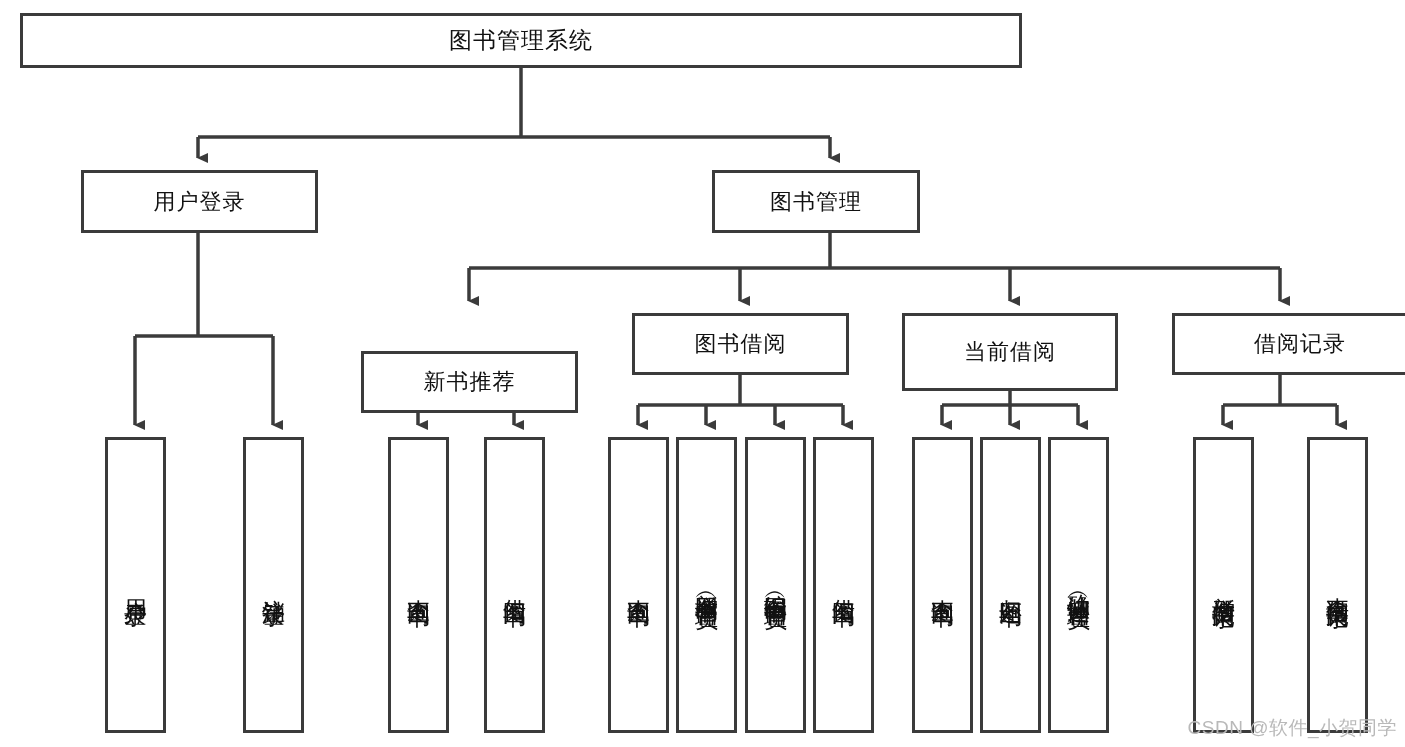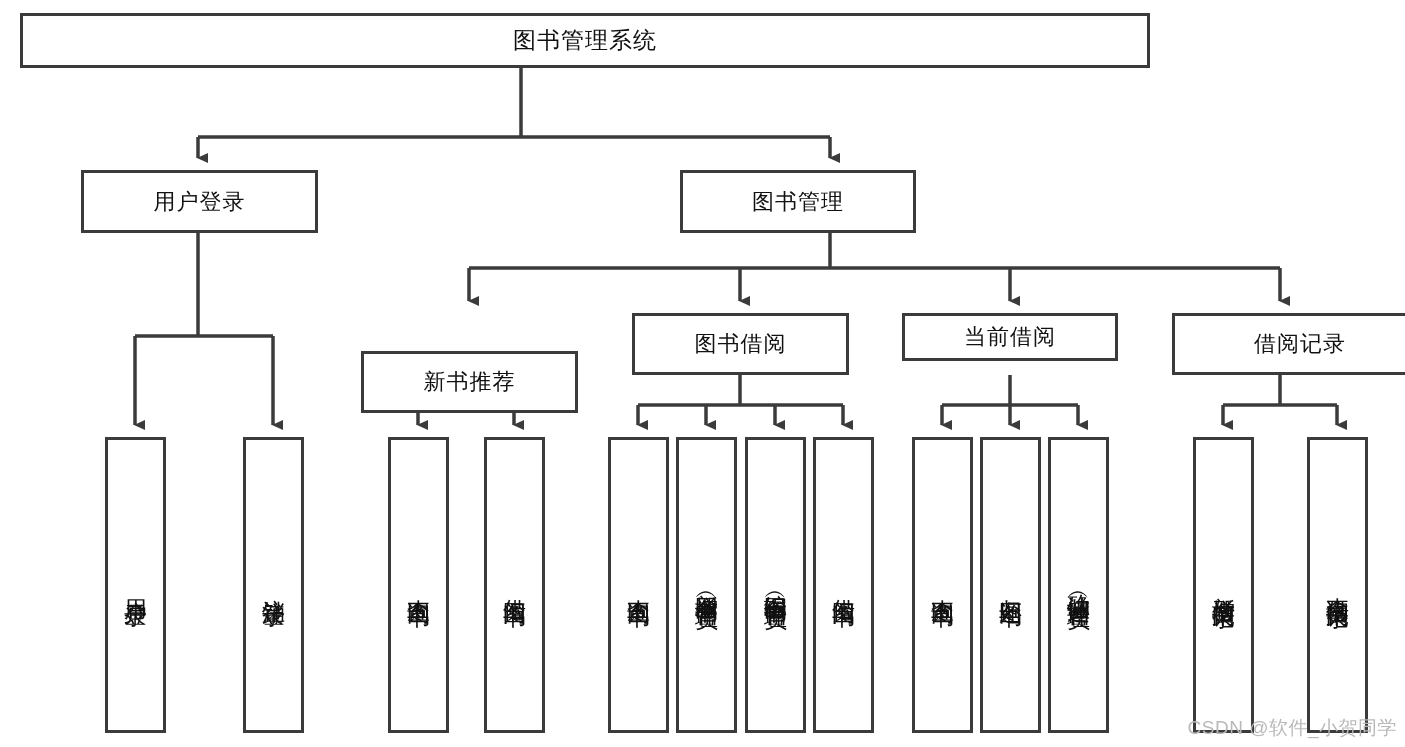--- a/index.html
+++ b/index.html
@@ -115,38 +115,38 @@
       <path d="M1010,405 L1010,425" marker-end="url(#arrow)"></path>
       <path d="M1078,405 L1078,425" marker-end="url(#arrow)"></path>
 
       <path d="M1280,375 L1280,405"></path>
       <path d="M1223,405 L1337,405"></path>
       <path d="M1223,405 L1223,425" marker-end="url(#arrow)"></path>
       <path d="M1337,405 L1337,425" marker-end="url(#arrow)"></path>
     </g>
   </svg>
 
-  <div class="node root" style="left:20px;top:13px;width:1130px;height:55px;">
+  <div class="node root" style="left:20px;top:13px;width:1002px;height:55px;">
     <span class="lbl">图书管理系统</span>
   </div>
 
   <div class="node" style="left:81px;top:170px;width:237px;height:63px;">
     <span class="lbl">用户登录</span>
   </div>
-  <div class="node" style="left:680px;top:170px;width:236px;height:63px;text-align:center;">
+  <div class="node" style="left:712px;top:170px;width:208px;height:63px;text-align:center;">
     <span class="lbl">图书管理</span>
   </div>
 
   <div class="node" style="left:361px;top:313px;width:217px;height:62px;margin-top:38px;">
     <span class="lbl">新书推荐</span>
   </div>
   <div class="node" style="left:632px;top:313px;width:217px;height:62px;">
     <span class="lbl">图书借阅</span>
   </div>
-  <div class="node" style="left:902px;top:313px;width:216px;height:48px;text-align:right;">
+  <div class="node" style="left:902px;top:313px;width:216px;height:78px;text-align:right;">
     <span class="lbl">当前借阅</span>
   </div>
   <div class="node" style="left:1172px;top:313px;width:256px;height:62px;">
     <span class="lbl">借阅记录</span>
   </div>
 
   <div class="node leaf" style="left:105px;top:437px;width:61px;height:296px;">
     <span class="lbl">用户登录</span>
   </div>
   <div class="node leaf" style="left:243px;top:437px;width:61px;height:296px;">

